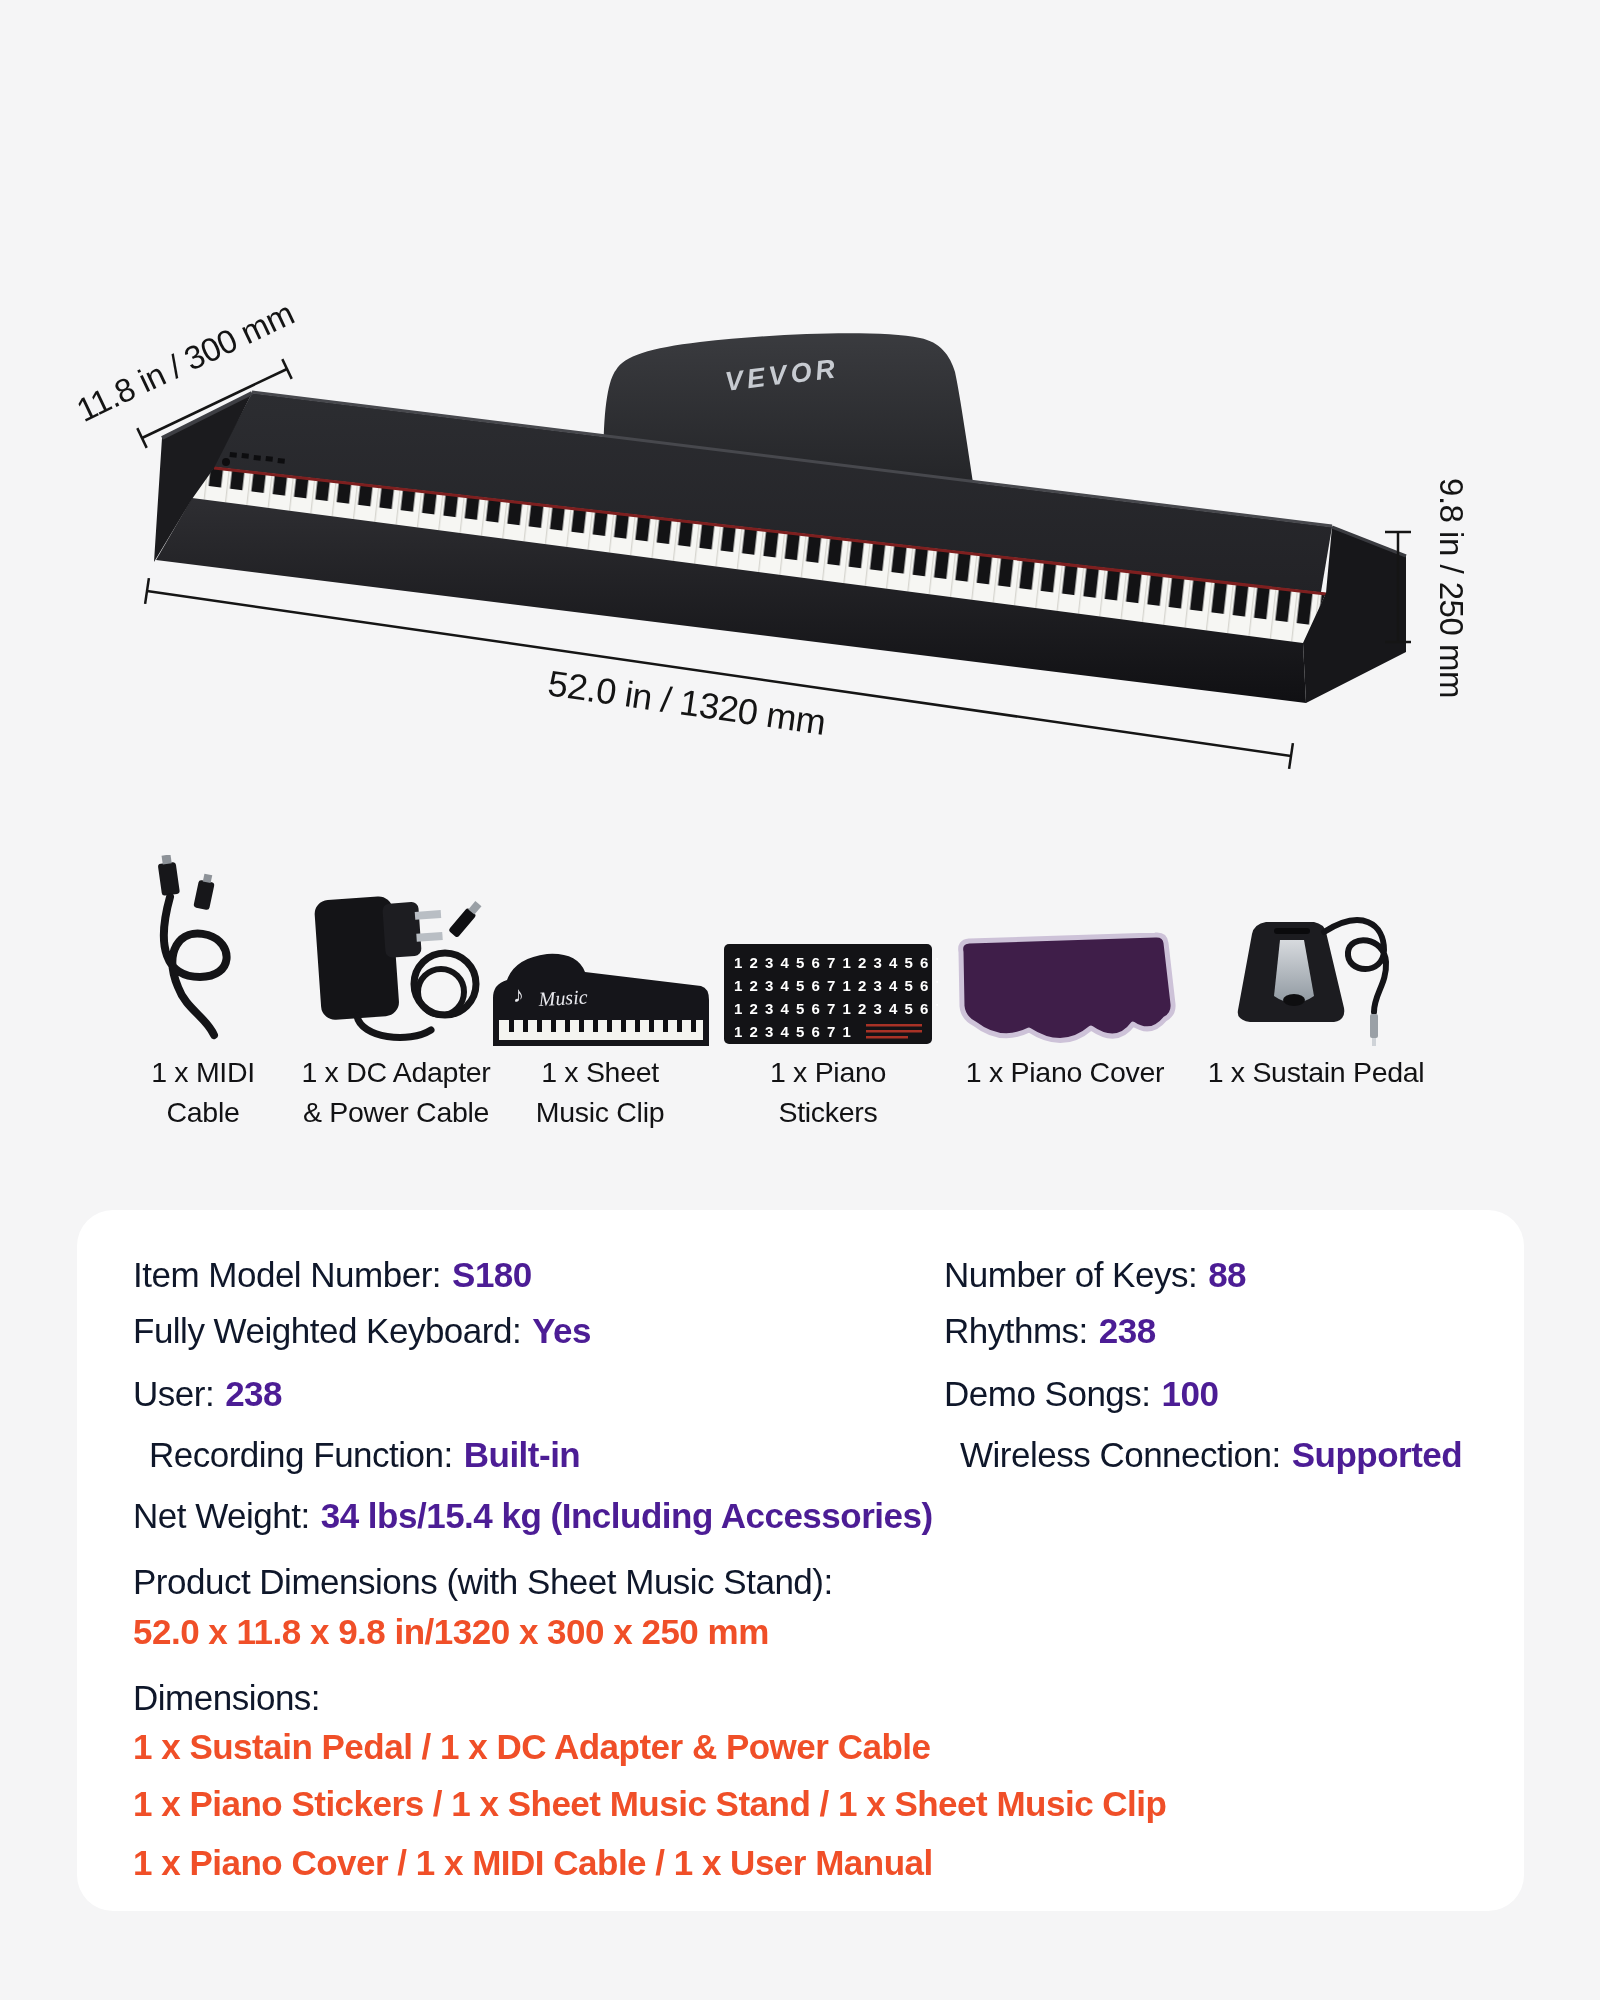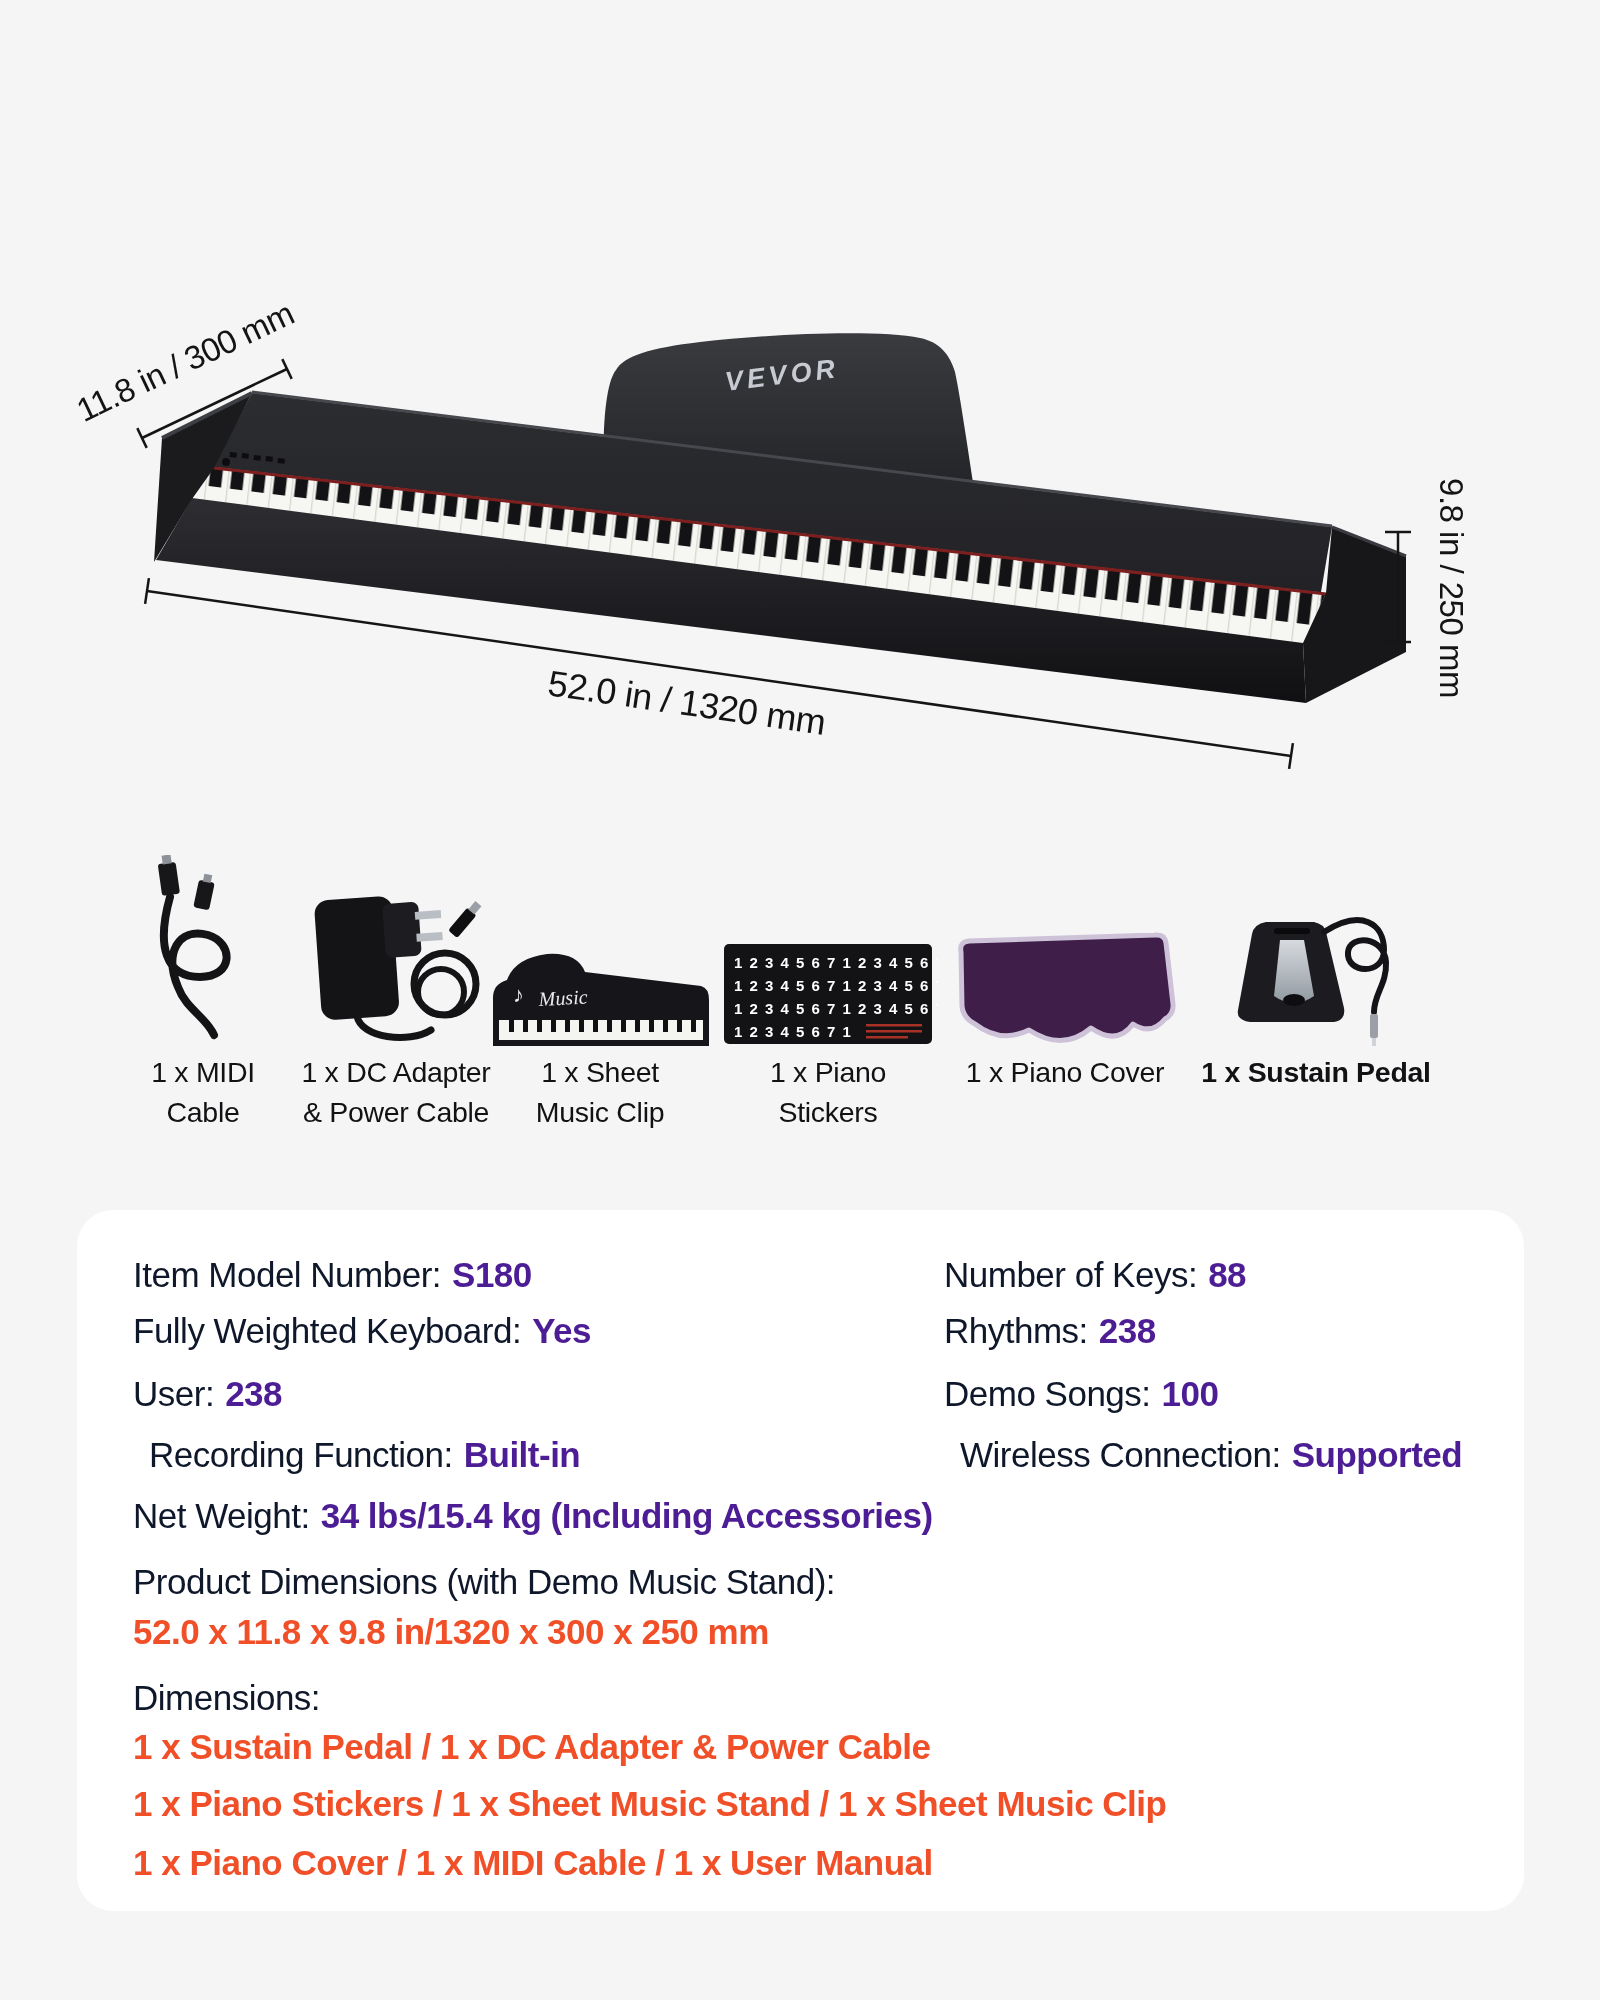--- a/index.html
+++ b/index.html
@@ -219,21 +219,21 @@
       </defs>
       <path d="M52,110 L66,34 Q68,24 80,22 L128,22 Q138,24 140,32 L158,108 Q160,120 148,122 L64,122 Q50,120 52,110 Z" fill="#1c1c20"></path>
       <rect x="88" y="28" width="36" height="6" rx="3" fill="#0a0a0c"></rect>
       <path d="M94,40 L118,40 L128,96 Q108,110 88,96 Z" fill="url(#metalGrad)"></path>
       <ellipse cx="108" cy="100" rx="11" ry="6" fill="#0e0e10"></ellipse>
       <path d="M138,32 C176,8 198,24 198,50 C198,76 160,74 162,52 C164,34 198,36 200,62 C201,84 188,94 188,112" stroke="#141418" stroke-width="6" fill="none" stroke-linecap="round"></path>
       <rect x="184" y="114" width="8" height="24" rx="2" fill="#9aa0a6"></rect>
       <rect x="186" y="138" width="4" height="8" fill="#cfd3d8"></rect>
     </svg>
   </div>
-  <div class="acc-label" style="left:1186px;width:260px;font-weight:bold;">
+  <div class="acc-label" style="left:1186px;width:260px;">
     <div>1 x Sustain Pedal</div>
     <div></div>
   </div>
 
   <div class="spec-panel">
 
     <div class="spec-row" style="top:42px;">
       <span class="lab">Item Model Number:</span><span class="val">S180</span>
       <span class="spec-cell-right"><span class="lab">Number of Keys:</span><span class="val">88</span></span>
     </div>
@@ -248,21 +248,21 @@
     <div class="spec-row" style="top:222px;margin-left:16px;">
       <span class="lab">Recording Function:</span><span class="val">Built-in</span>
       <span class="spec-cell-right"><span class="lab">Wireless Connection:</span><span class="val">Supported</span></span>
     </div>
 
     <div class="spec-row" style="top:283px;">
       <span class="lab">Net Weight:</span><span class="val">34 lbs/15.4 kg (Including Accessories)</span>
     </div>
 
     <div class="spec-row" style="top:349px;">
-      <span class="lab">Product Dimensions (with Demo Music Stand):</span>
+      <span class="lab">Product Dimensions (with Sheet Music Stand):</span>
     </div>
     <div class="spec-row orange-line" style="top:399px;">
       <span>52.0 x 11.8 x 9.8 in/1320 x 300 x 250 mm</span>
     </div>
 
     <div class="spec-row" style="top:465px;">
       <span class="lab">Dimensions:</span>
     </div>
     <div class="spec-row orange-line" style="top:514px;">
       <span>1 x Sustain Pedal / 1 x DC Adapter &amp; Power Cable</span>

